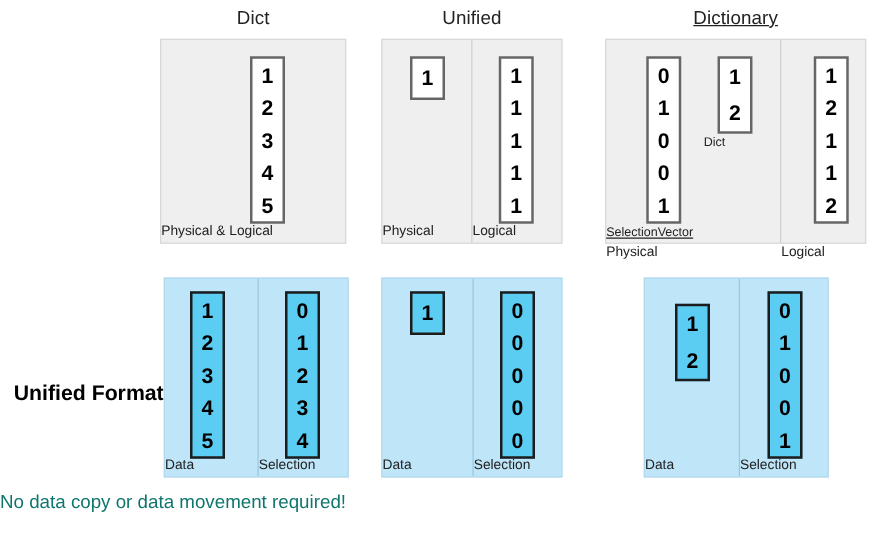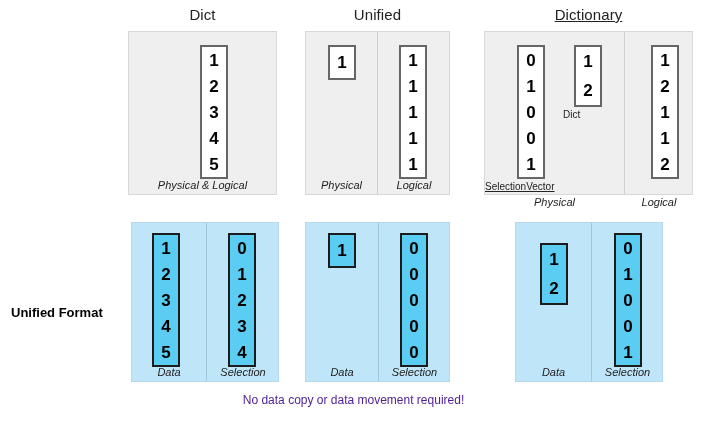--- a/index.html
+++ b/index.html
@@ -49,23 +49,21 @@
     width: 1px;
     background: #cfcfcf;
   }
   .panel-blue .divider { background: #9ec8de; }
 
   
   .region-caption {
     position: absolute;
     font-size: 11px;
     color: #222;
-    text-align: center;
-    white-space: nowrap;
-    font-style: italic;
+    white-space: nowrap;
   }
 
   
   .valbox {
     position: absolute;
     box-sizing: border-box;
     background: #ffffff;
     border: 2px solid #666;
     display: flex;
     flex-direction: column;
@@ -89,35 +87,35 @@
     position: absolute;
     font-size: 10px;
     color: #222;
     white-space: nowrap;
     text-align: left;
   }
 
   
   .row-label {
     position: absolute;
-    font-size: 13px;
+    font-size: 17px;
     font-weight: bold;
     color: #000;
     white-space: nowrap;
   }
 
   
   .footnote {
     position: absolute;
     left: 0;
     right: 0;
     top: 393px;
-    text-align: center;
-    font-size: 12px;
-    color: #4c1d95;
+    text-align: left;
+    font-size: 15px;
+    color: #0f766e;
   }
 </style>
 </head>
 <body>
 
 <div class="col-title" style="left:128px; width:149px;">Dict</div>
 <div class="col-title" style="left:305px; width:145px;">Unified</div>
 <div class="col-title" style="left:484px; width:209px;text-decoration:underline;">Dictionary</div>
 
 <div class="panel-gray" style="left:128px; top:31px; width:149px; height:164px;">

